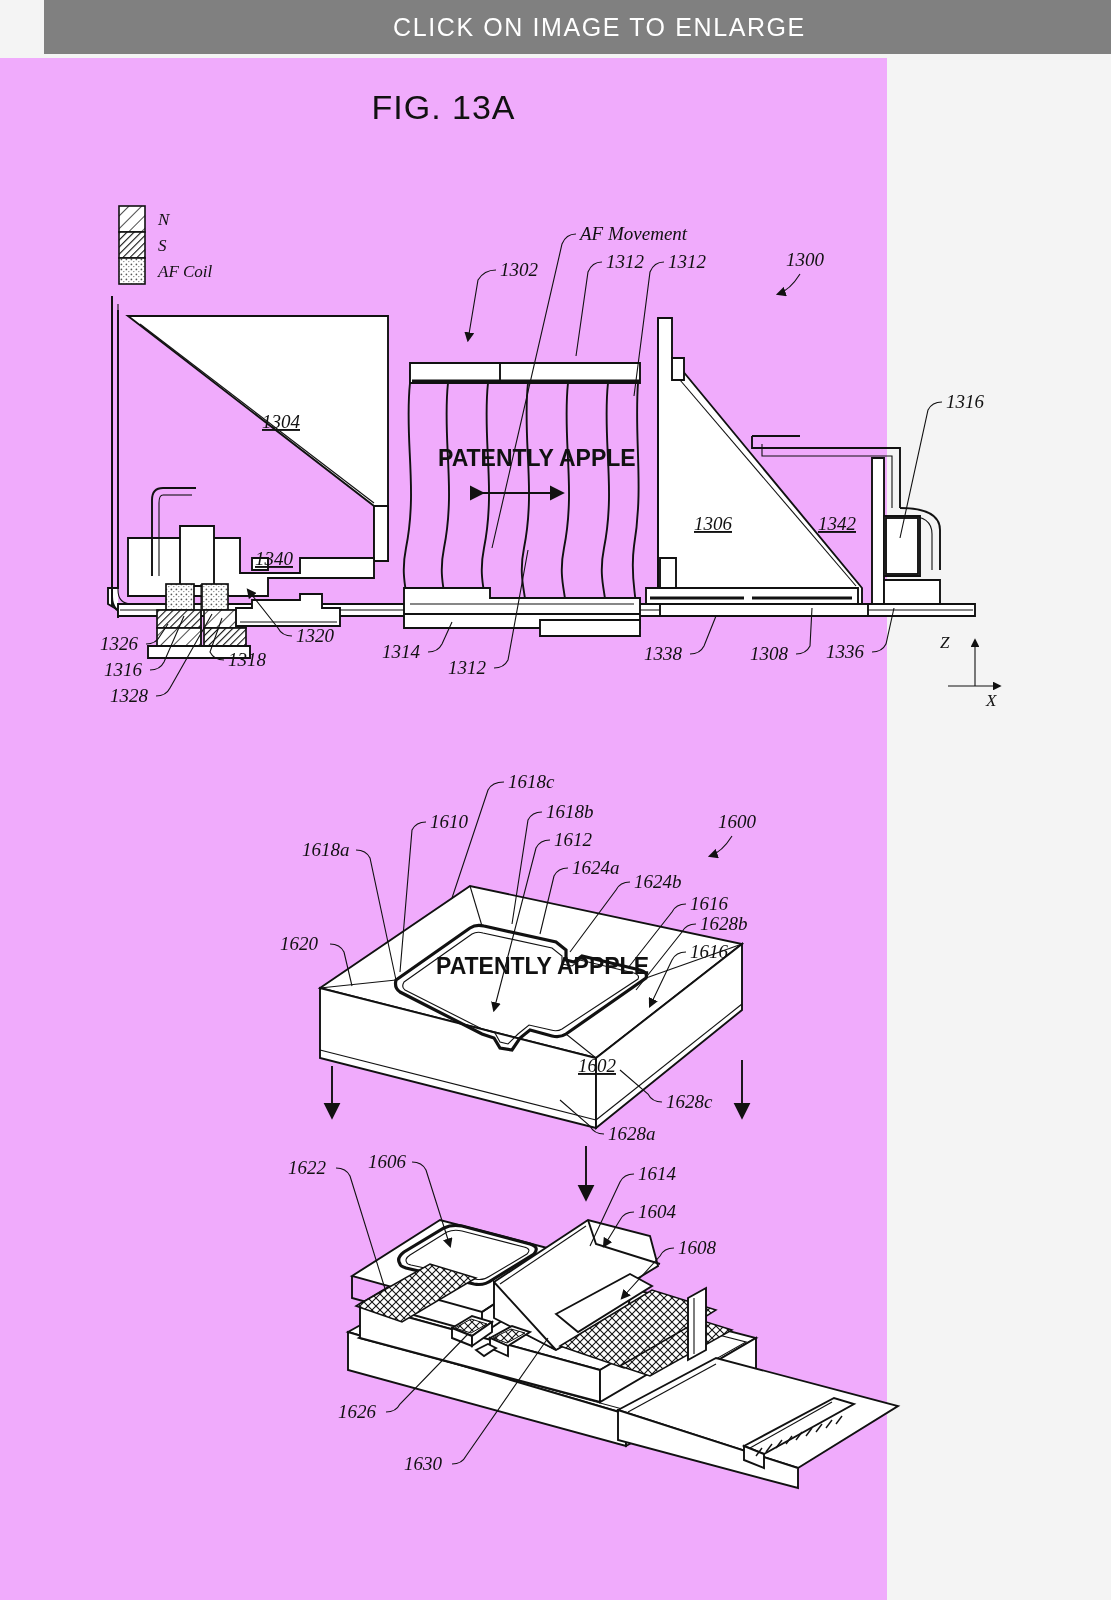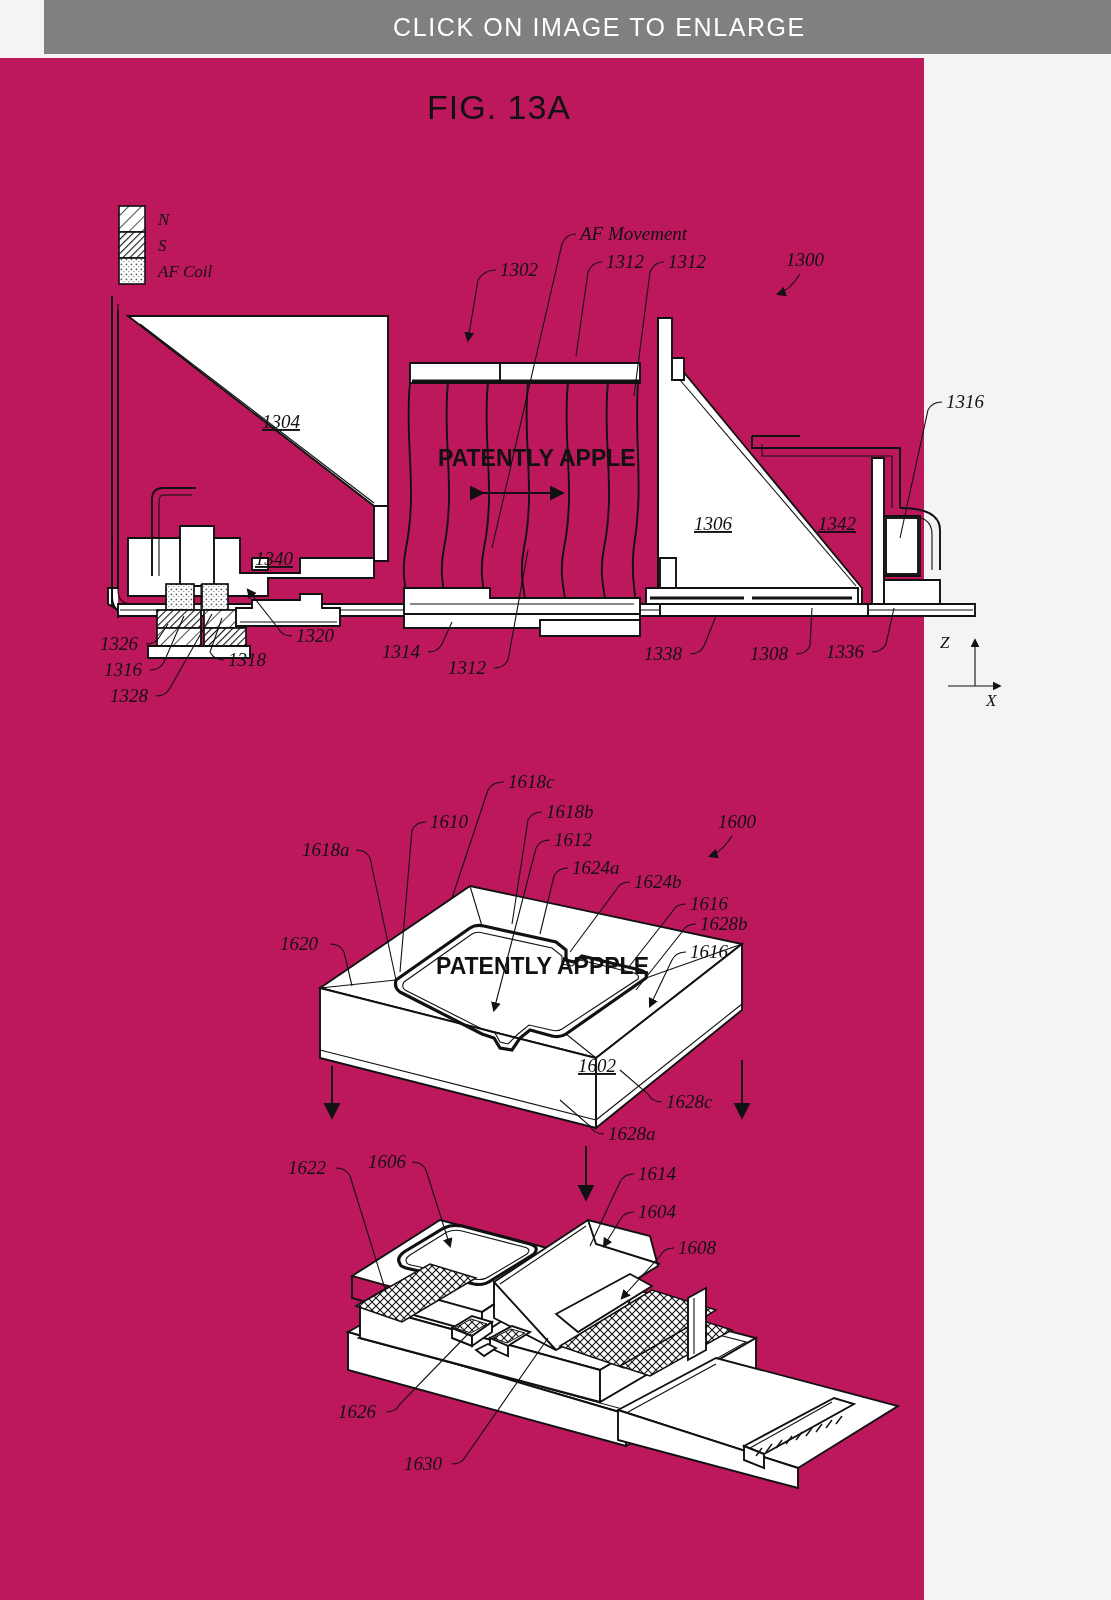--- a/index.html
+++ b/index.html
@@ -14,22 +14,21 @@
     background:#808080;
     display:flex;align-items:center;justify-content:center;margin-left:44px;
   }
   #banner-text{
     color:#fff;font-size:25px;letter-spacing:1.6px;font-weight:300;
     font-family:"Liberation Sans",sans-serif;
   }
   
   #sheet{
     position:absolute;left:0;top:58px;width:887px;height:1542px;
-    background:#be185d;
-    padding-left:37px;
+    background:#f0abfc;
   }
   svg.fig{position:absolute;left:0;top:0;overflow:visible;}
   .figtitle{
     position:absolute;text-align:center;width:100%;
     font-size:34px;letter-spacing:1px;color:#111;
     font-family:"Liberation Sans",sans-serif;font-weight:400;
   }
   
   text.lbl{
     font-family:"Liberation Serif",serif;

